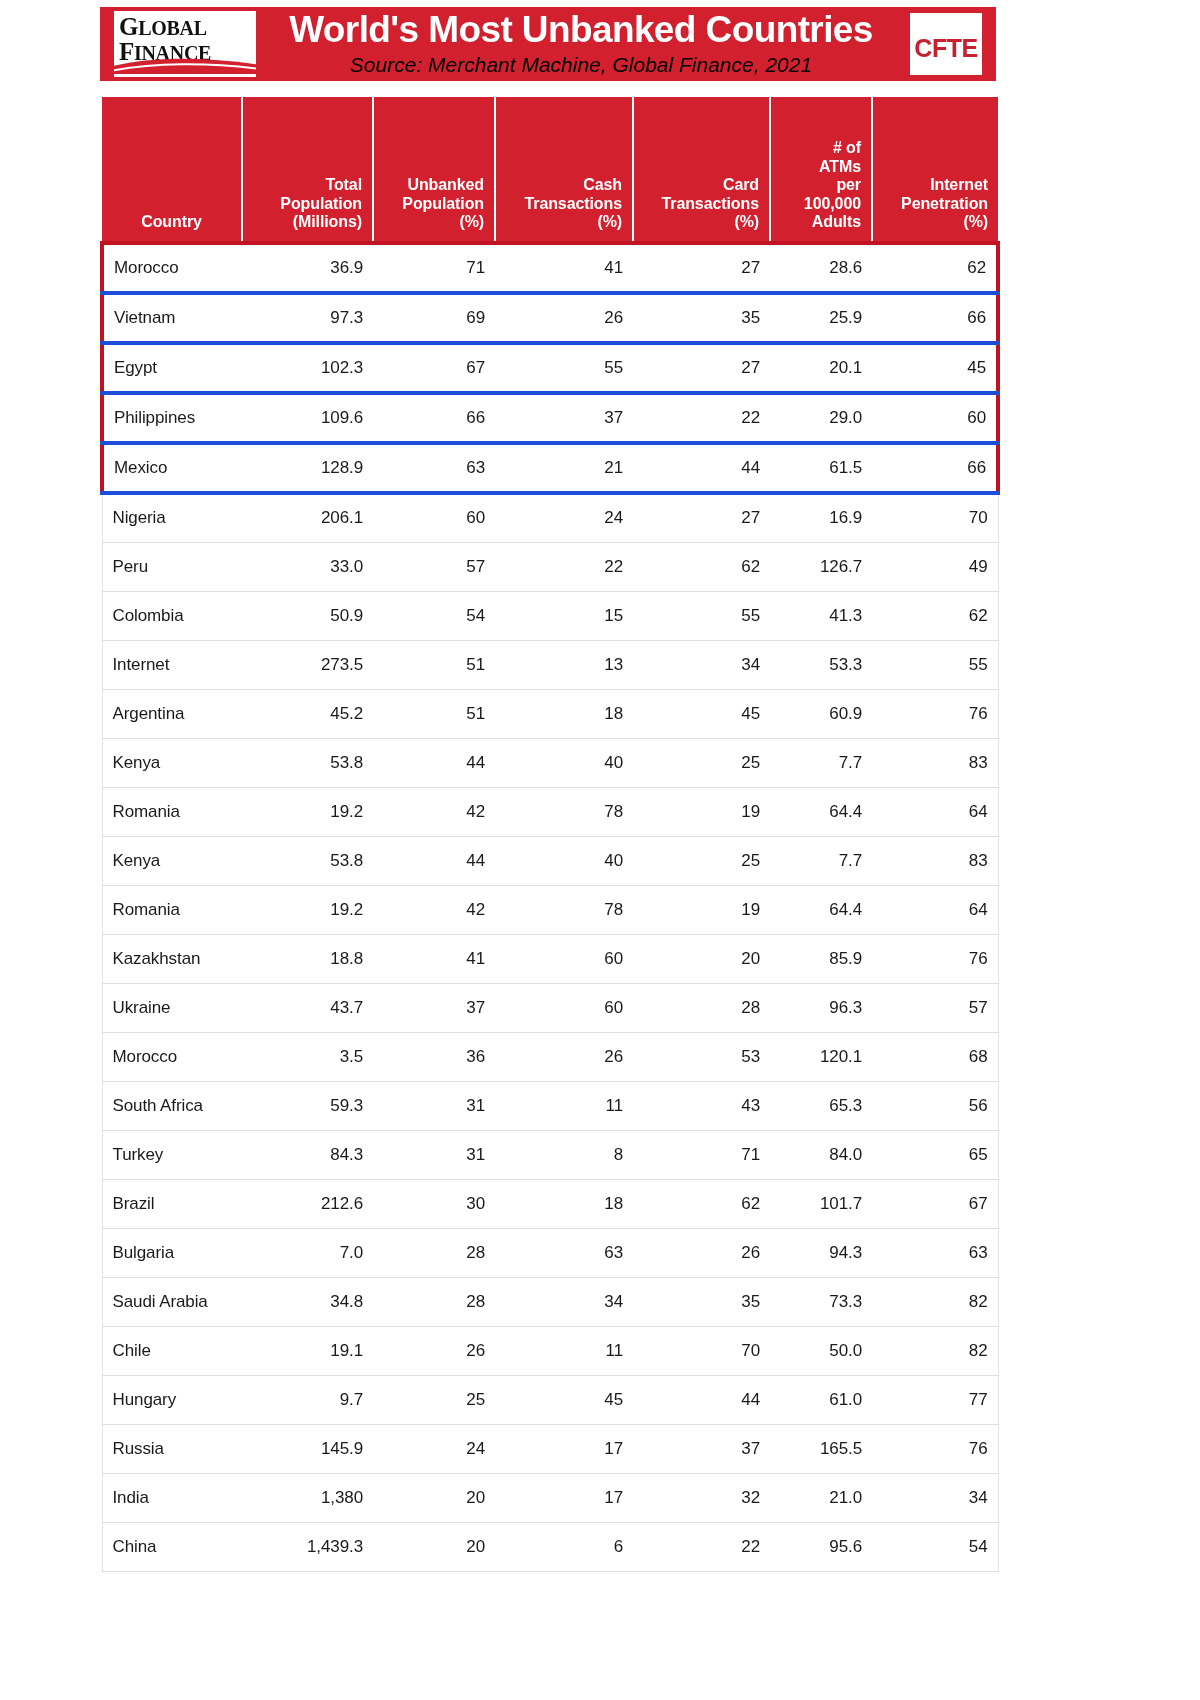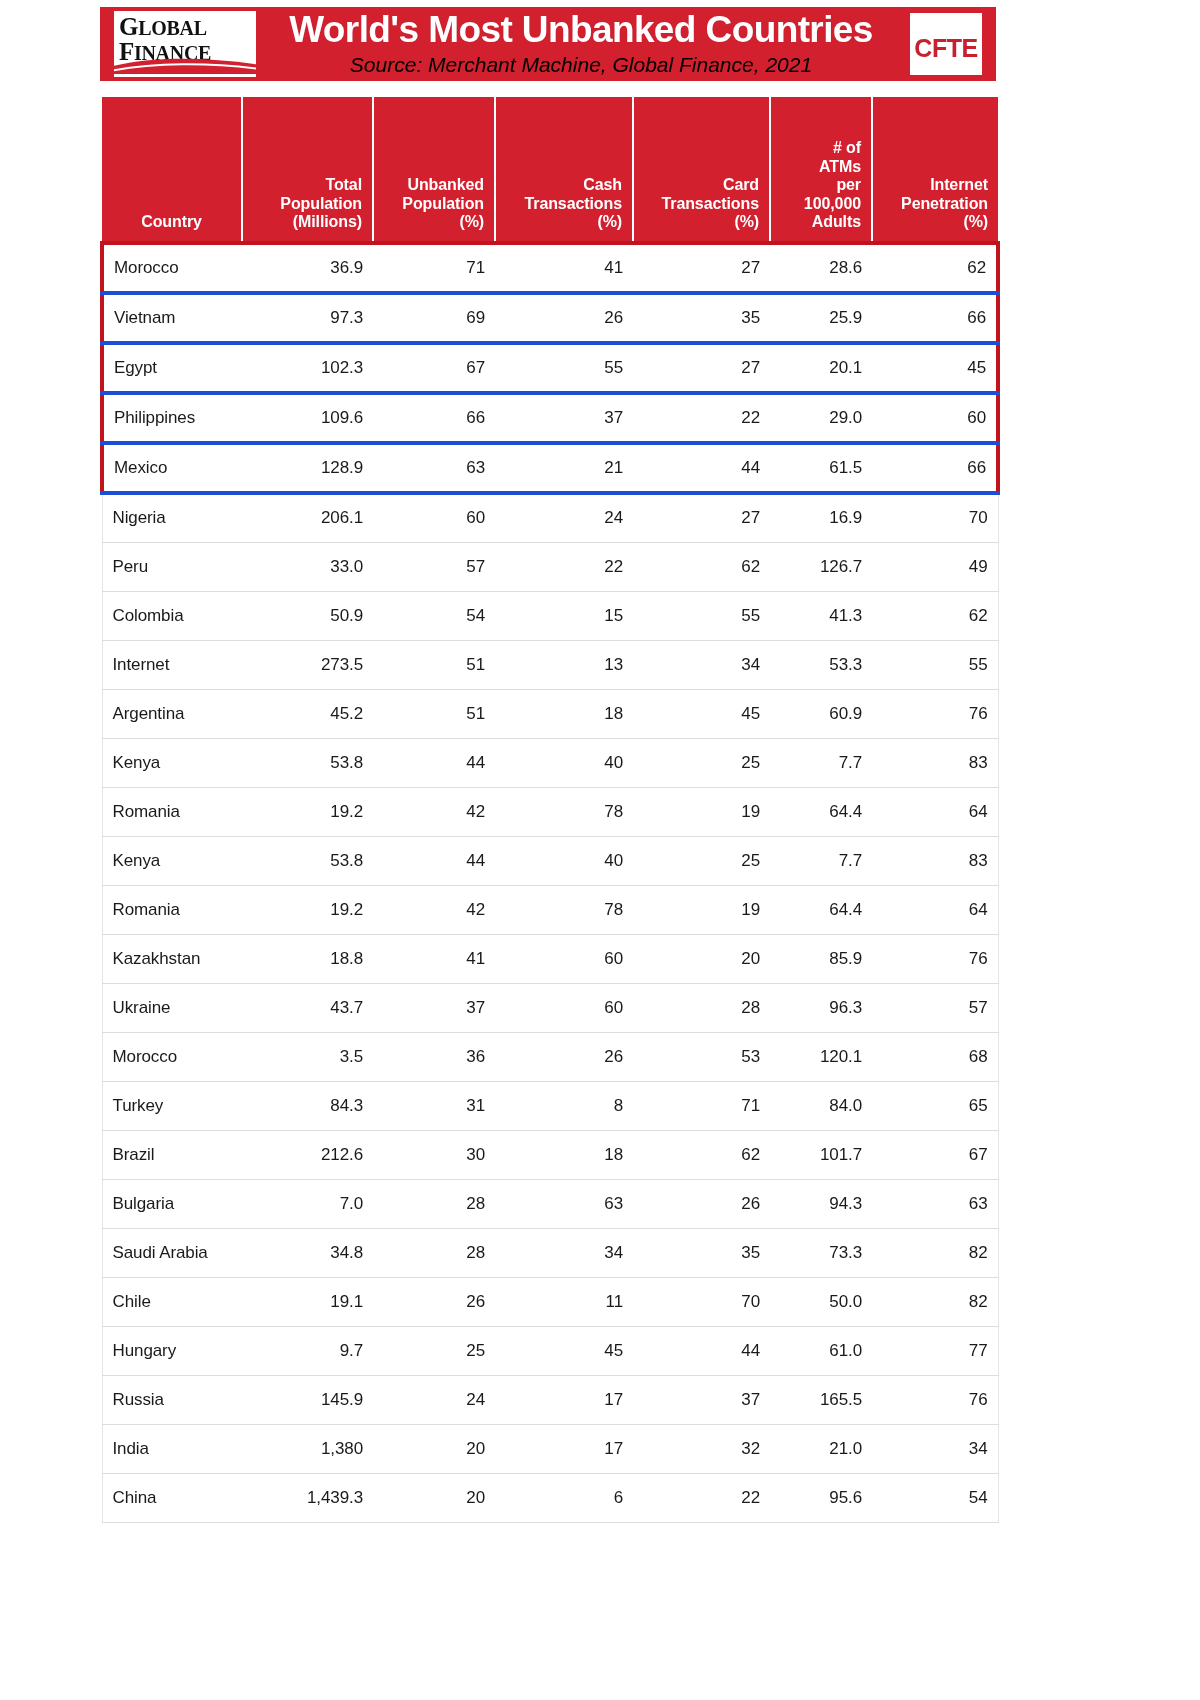--- a/index.html
+++ b/index.html
@@ -400,20 +400,29 @@
           <tr>
             <td class="col-country">Morocco</td>
             <td>3.5</td>
             <td>36</td>
             <td>26</td>
             <td>53</td>
             <td>120.1</td>
             <td class="col-last">68</td>
           </tr>
           <tr>
+            <td class="col-country">South Africa</td>
+            <td>59.3</td>
+            <td>31</td>
+            <td>11</td>
+            <td>43</td>
+            <td>65.3</td>
+            <td class="col-last">56</td>
+          </tr>
+          <tr>
             <td class="col-country">Turkey</td>
             <td>84.3</td>
             <td>31</td>
             <td>8</td>
             <td>71</td>
             <td>84.0</td>
             <td class="col-last">65</td>
           </tr>
           <tr>
             <td class="col-country">Brazil</td>

